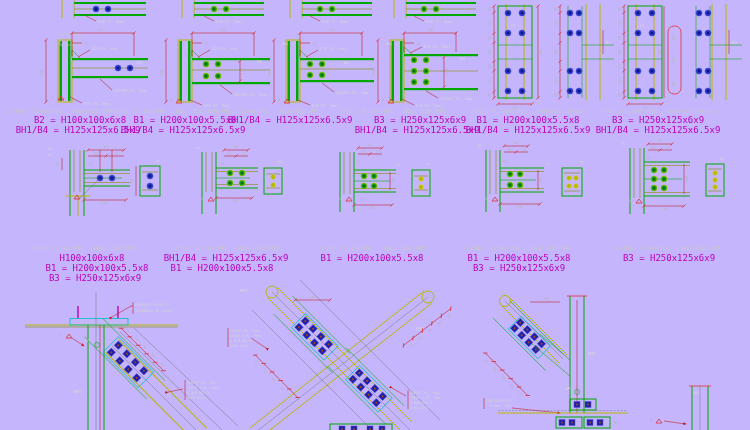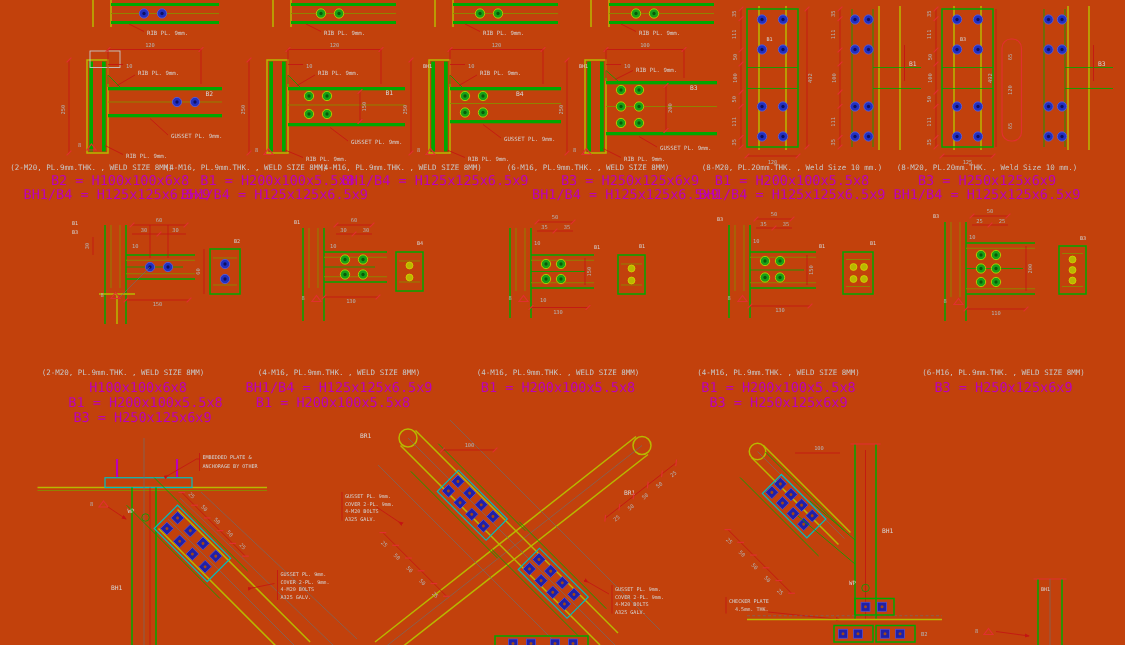--- a/index.html
+++ b/index.html
@@ -1,16 +1,16 @@
 <!DOCTYPE html>
 <html><head>
 <meta charset="utf-8">
 <style>
   html,body{margin:0;padding:0;background:#000;}
-  .stage{position:relative;width:750px;height:430px;background:#c2410c;overflow:hidden;}
+  .stage{position:relative;width:750px;height:430px;background:#c4b5fd;overflow:hidden;}
   svg{display:block;}
   svg text{font-family:"DejaVu Sans Mono","Liberation Mono",monospace;}
   .yL{stroke:#b8b800;stroke-width:1;fill:none}
   .yT{stroke:#8a8a00;stroke-width:.6;fill:none}
   .gL{stroke:#00a800;stroke-width:1;fill:none}
   .gT{stroke:#00a800;stroke-width:.55;fill:none}
   .gF{fill:#00a800;stroke:none}
   .rL{stroke:#c41414;stroke-width:.55;fill:none}
   .rT{stroke:#e03030;stroke-width:.8;fill:none}
   .cL{stroke:#00c0c0;stroke-width:.8;fill:none}

